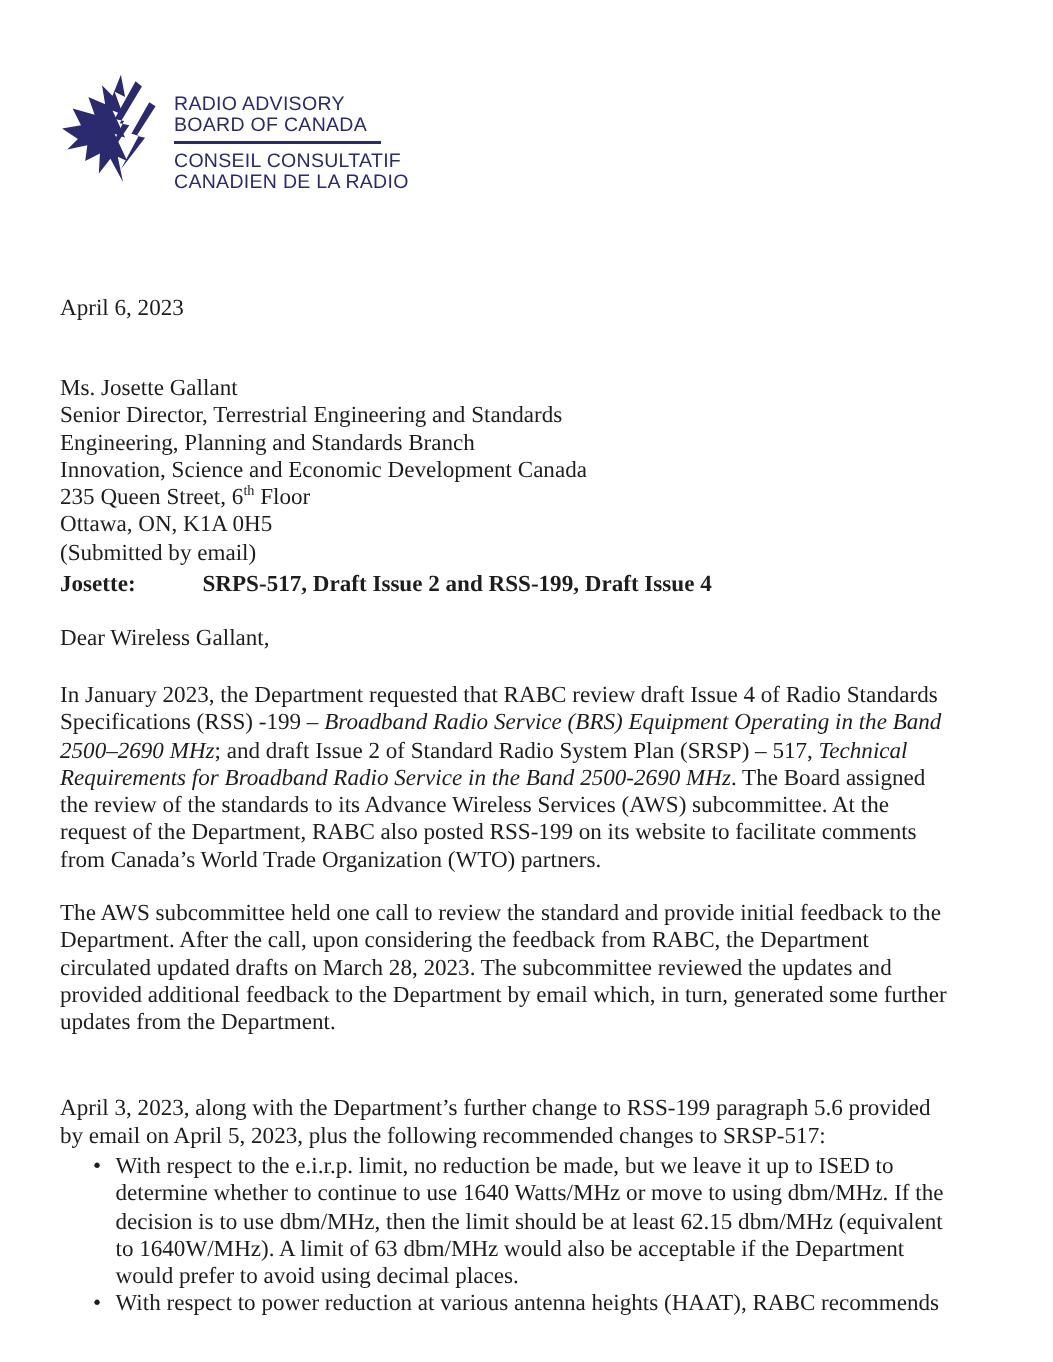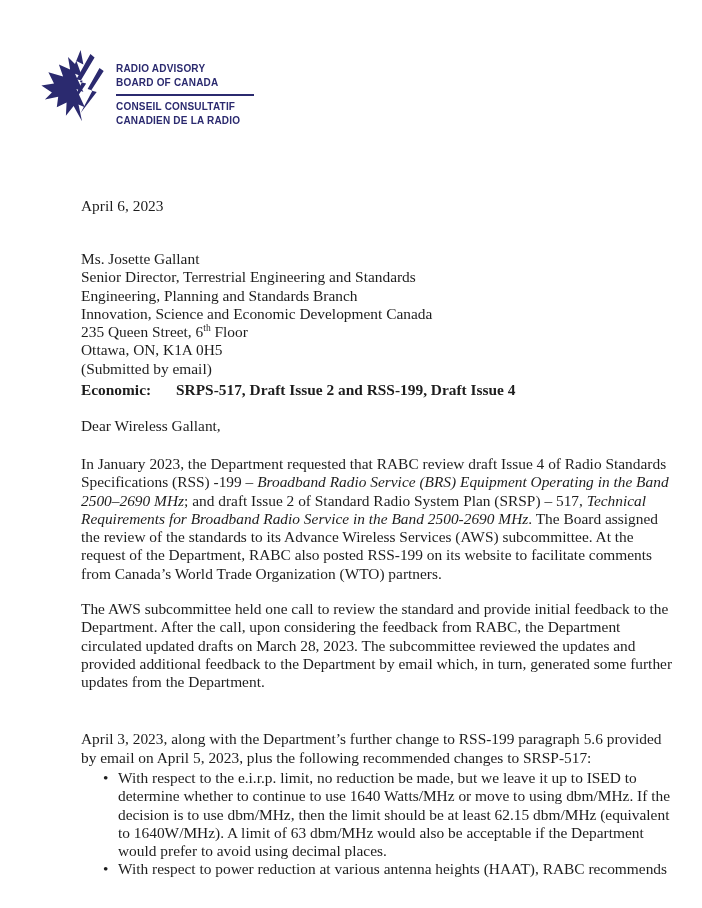--- a/index.html
+++ b/index.html
@@ -13,27 +13,27 @@
     font-size:15.4px;
     line-height:18.3px;
     color:#1d1d1d;
   }
   
   .logo { position:absolute; left:40px; top:48px; display:flex; }
   .logo-mark { width:70px; height:92px; color:var(--navy,#2b2a6f); }
   .logo-text {
     margin-left:6px; margin-top:14px;
     font-family:"Liberation Sans", sans-serif;
-    font-weight:bold; font-size:10px; line-height:14px;
+    font-weight:normal; font-size:13px; line-height:14px;
     letter-spacing:0.2px; color:var(--navy,#2b2a6f);
     white-space:nowrap;
   }
   .logo-rule { height:2px; width:138px; background:var(--navy,#2b2a6f); margin:4px 0 4px 0; }
   
-  .abs { position:absolute; left:40px; white-space:nowrap;margin-left:41px; }
+  .abs { position:absolute; left:40px; white-space:nowrap; }
   .date       { top:197px; }
   .address    { top:250px; }
   .subject    { top:381px; font-weight:bold; }
   .subject .subj-label { display:inline-block; width:95px; }
   .salutation { top:417px; }
   .para1      { top:455px; }
   .para2      { top:600px; }
   .para3      { top:712px; }
   .bullets    { top:769px; list-style:none; }
   .bullets li { position:relative; padding-left:37px; }
@@ -75,21 +75,21 @@
       <div>CONSEIL CONSULTATIF</div>
       <div>CANADIEN DE LA RADIO</div>
     </div>
   </div>
 
   <div class="abs date">April 6, 2023</div>
 
   <div class="abs address"><span>Ms. Josette Gallant</span><br><span>Senior Director, Terrestrial Engineering and Standards</span><br><span>Engineering, Planning and Standards Branch</span><br><span>Innovation, Science and Economic Development Canada</span><br><span>235 Queen Street, 6</span><span class="sup">th</span><span> Floor</span><br><span>Ottawa, ON, K1A 0H5</span><br><span>(Submitted by email)</span></div>
 
   <div class="abs subject">
-    <span class="subj-label">Economic:</span><span>SRPS-517, Draft Issue 2 and RSS-199, Draft Issue 4</span>
+    <span class="subj-label">Josette:</span><span>SRPS-517, Draft Issue 2 and RSS-199, Draft Issue 4</span>
   </div>
 
   <div class="abs salutation">Dear Wireless Gallant,</div>
 
   <div class="abs para1"><span>In January 2023, the Department requested that RABC review draft Issue 4 of Radio Standards</span><br><span>Specifications (RSS) -199 – </span><span class="it">Broadband Radio Service (BRS) Equipment Operating in the Band</span><br><span class="it">2500–2690 MHz</span><span>; and draft Issue 2 of Standard Radio System Plan (SRSP) – 517, </span><span class="it">Technical</span><br><span class="it">Requirements for Broadband Radio Service in the Band 2500-2690 MHz</span><span>. The Board assigned</span><br><span>the review of the standards to its Advance Wireless Services (AWS) subcommittee. At the</span><br><span>request of the Department, RABC also posted RSS-199 on its website to facilitate comments</span><br><span>from Canada’s World Trade Organization (WTO) partners.</span></div>
   <div class="abs para2"><span>The AWS subcommittee held one call to review the standard and provide initial feedback to the</span><br><span>Department. After the call, upon considering the feedback from RABC, the Department</span><br><span>circulated updated drafts on March 28, 2023. The subcommittee reviewed the updates and</span><br><span>provided additional feedback to the Department by email which, in turn, generated some further</span><br><span>updates from the Department.</span></div>
   <div class="abs para3"><br><span>April 3, 2023, along with the Department’s further change to RSS-199 paragraph 5.6 provided</span><br><span>by email on April 5, 2023, plus the following recommended changes to SRSP-517:</span></div>
 
   <ul class="abs bullets">
       <li><span class="marker">•</span><span><span>With respect to the e.i.r.p. limit, no reduction be made, but we leave it up to ISED to</span><br><span>determine whether to continue to use 1640 Watts/MHz or move to using dbm/MHz. If the</span><br><span>decision is to use dbm/MHz, then the limit should be at least 62.15 dbm/MHz (equivalent</span><br><span>to 1640W/MHz). A limit of 63 dbm/MHz would also be acceptable if the Department</span><br><span>would prefer to avoid using decimal places.</span></span></li>

